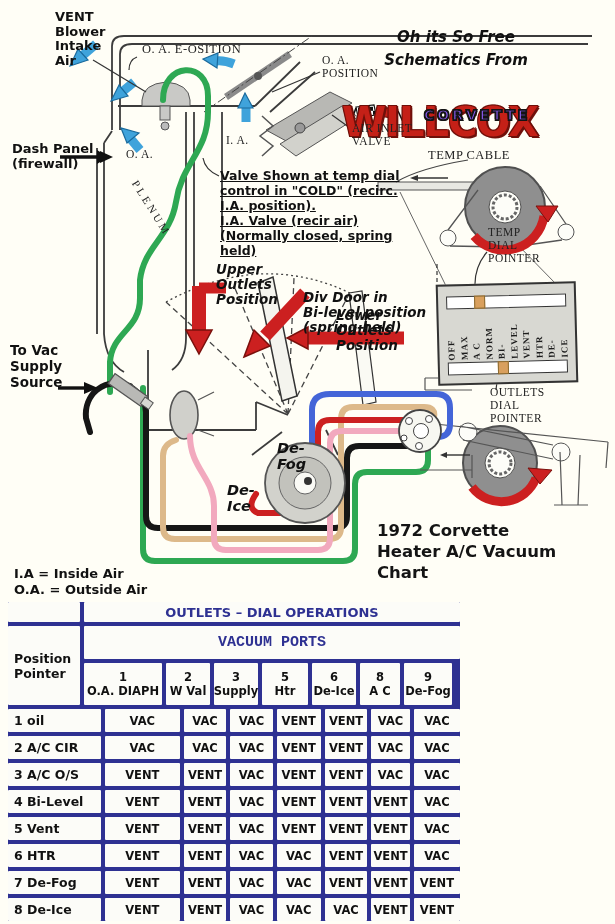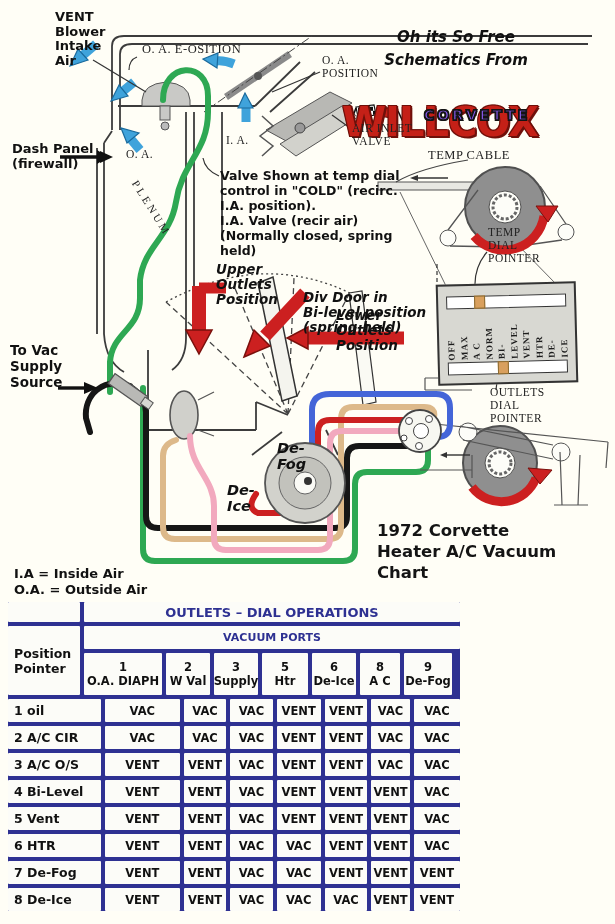--- a/index.html
+++ b/index.html
@@ -23,21 +23,21 @@
   .dialrow{position:absolute;left:8px;top:28px;width:122px;height:46px;display:flex;justify-content:space-between;}
   .dial-label{writing-mode:vertical-rl;transform:rotate(180deg);font-family:"Liberation Serif",serif;
     font-size:9px;font-weight:bold;color:#1c1c1c;letter-spacing:1px;line-height:1;}
   
   .tbl{position:absolute;left:8px;top:602px;width:452px;background:#2e3192;box-sizing:border-box;
     display:flex;flex-direction:column;gap:4px;}
   .trow{display:flex;gap:4px;}
   .cell{background:#fcfcf8;box-sizing:border-box;display:flex;align-items:center;justify-content:center;
     font-weight:bold;color:#111;border-radius:1px;}
   .c-title{flex:1;height:20px;color:#2e3192;font-size:13px;}
-  .c-sub{height:23px;color:#2e3192;font-size:11px;}
+  .c-sub{height:33px;color:#2e3192;font-size:15px;font-family:Liberation Mono, monospace;}
   .c-corner{width:72px;height:20px;}
   .c-pp{width:72px;align-self:stretch;font-size:12.5px;line-height:1.2;justify-content:flex-start;padding-left:6px;white-space:pre-line;}
   .c-colhead{height:42px;flex-direction:column;line-height:1.25;font-size:11.5px;justify-content:center;text-align:center;}
   .c-rowlabel{width:96px;height:23px;font-size:12.5px;justify-content:flex-start;padding-left:6px;}
   .c-val{height:23px;font-size:11.5px;}
   .w0{width:78px;}.w1{width:44px;}.w2{width:44px;}.w3{width:46px;}.w4{width:44px;}.w5{width:40px;}.w6{width:48px;}
   svg{position:absolute;left:0;top:0;}
 </style>
 </head>
 <body>
@@ -252,21 +252,21 @@
 <div class="lbl serif" style="left:322px;top:54px;">O. A.
 POSITION</div>
 <div class="lbl serif" style="left:352px;top:122px;">AIR INLET
 VALVE</div>
 <div class="lbl serif" style="left:428px;top:148px;font-size:12.5px;">TEMP CABLE</div>
 <div class="lbl b" style="left:12px;top:142px;">Dash Panel
 (firewall)</div>
 <div class="lbl serif" style="left:126px;top:148px;">O. A.</div>
 <div class="lbl serif" style="left:226px;top:134px;">I. A.</div>
 <div class="lbl serif plenum" style="left:140px;top:178px;">PLENUM</div>
-<div class="lbl b" style="left:220px;top:168px;font-size:12.5px;line-height:15px;">Valve Shown at temp dial
+<div class="lbl b" style="left:220px;top:168px;font-size:12.5px;line-height:15px;text-decoration:underline;">Valve Shown at temp dial
 control in "COLD" (recirc.
 I.A. position).
 I.A. Valve (recir air)
 (Normally closed, spring
 held)</div>
 <div class="lbl bi" style="left:216px;top:262px;">Upper
 Outlets
 Position</div>
 <div class="lbl bi" style="left:303px;top:258px;margin-top:32px;">Div Door in
 Bi-level position

